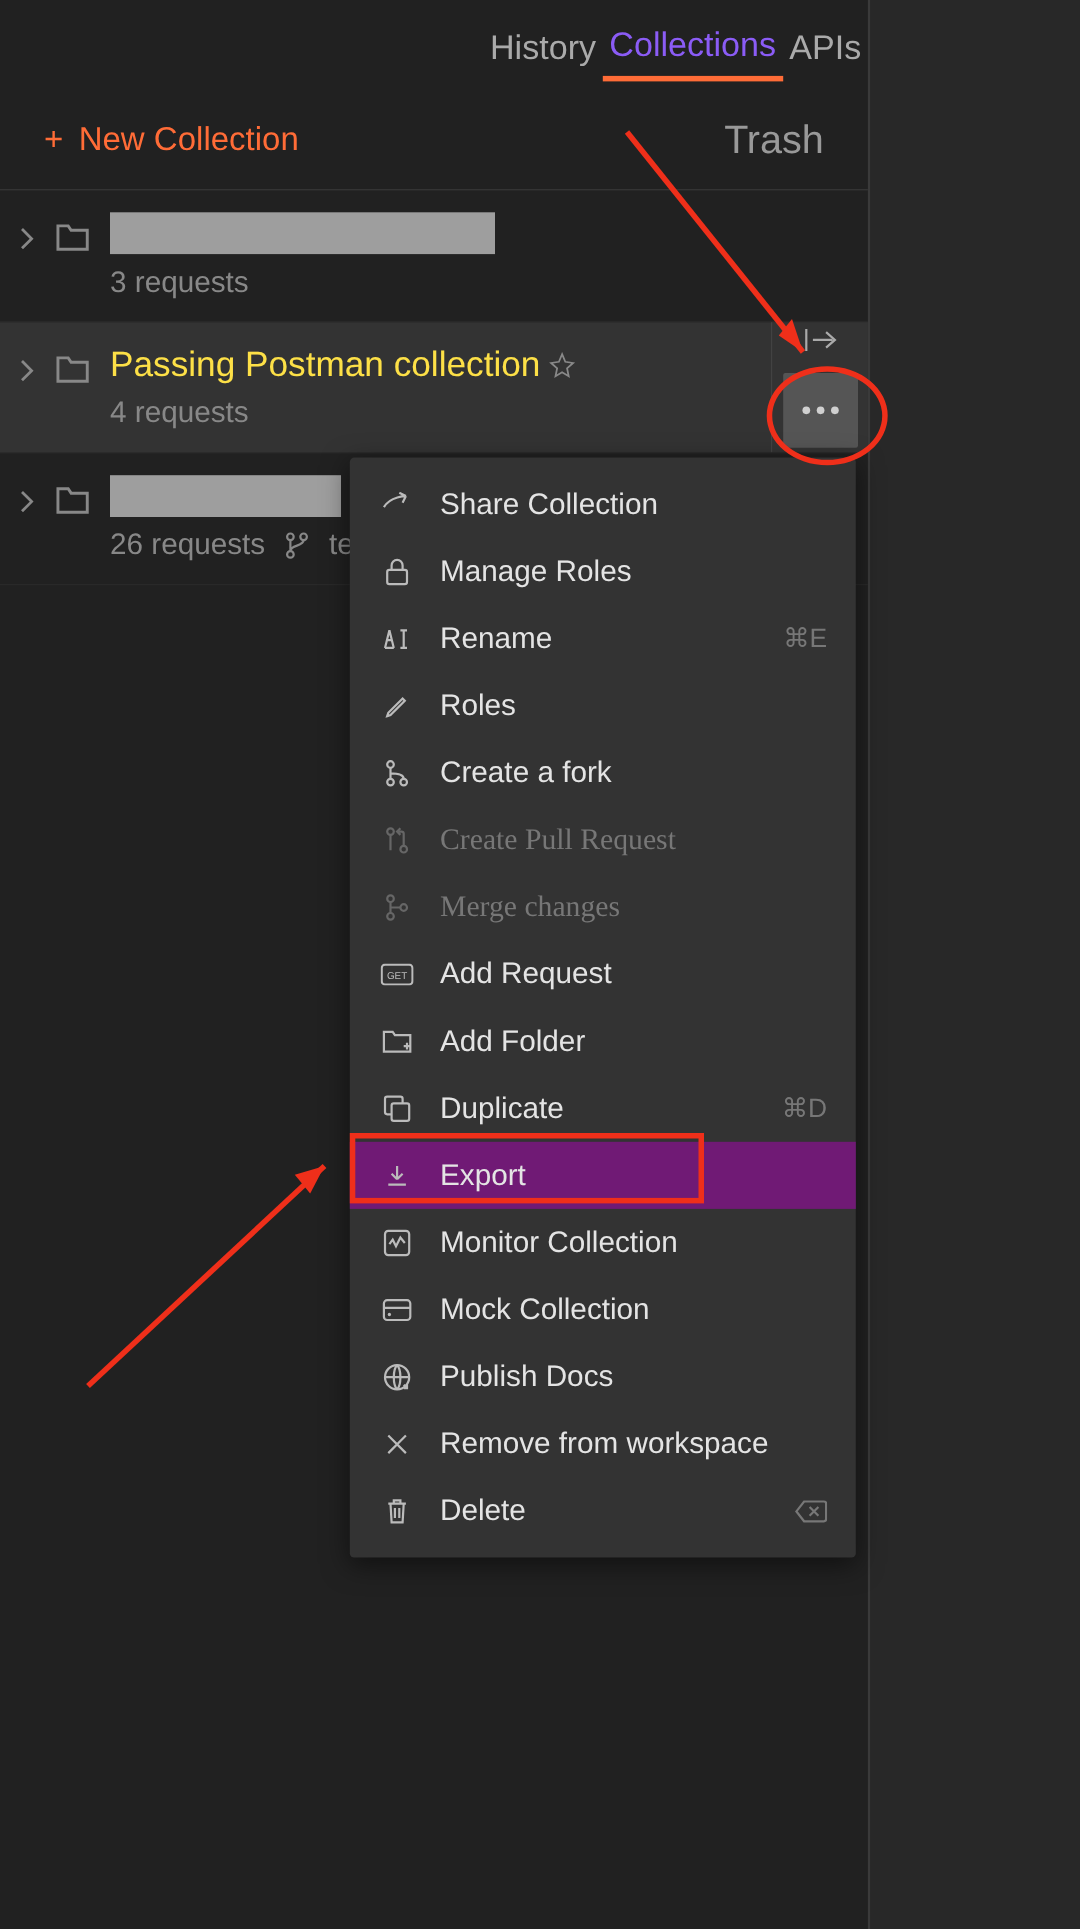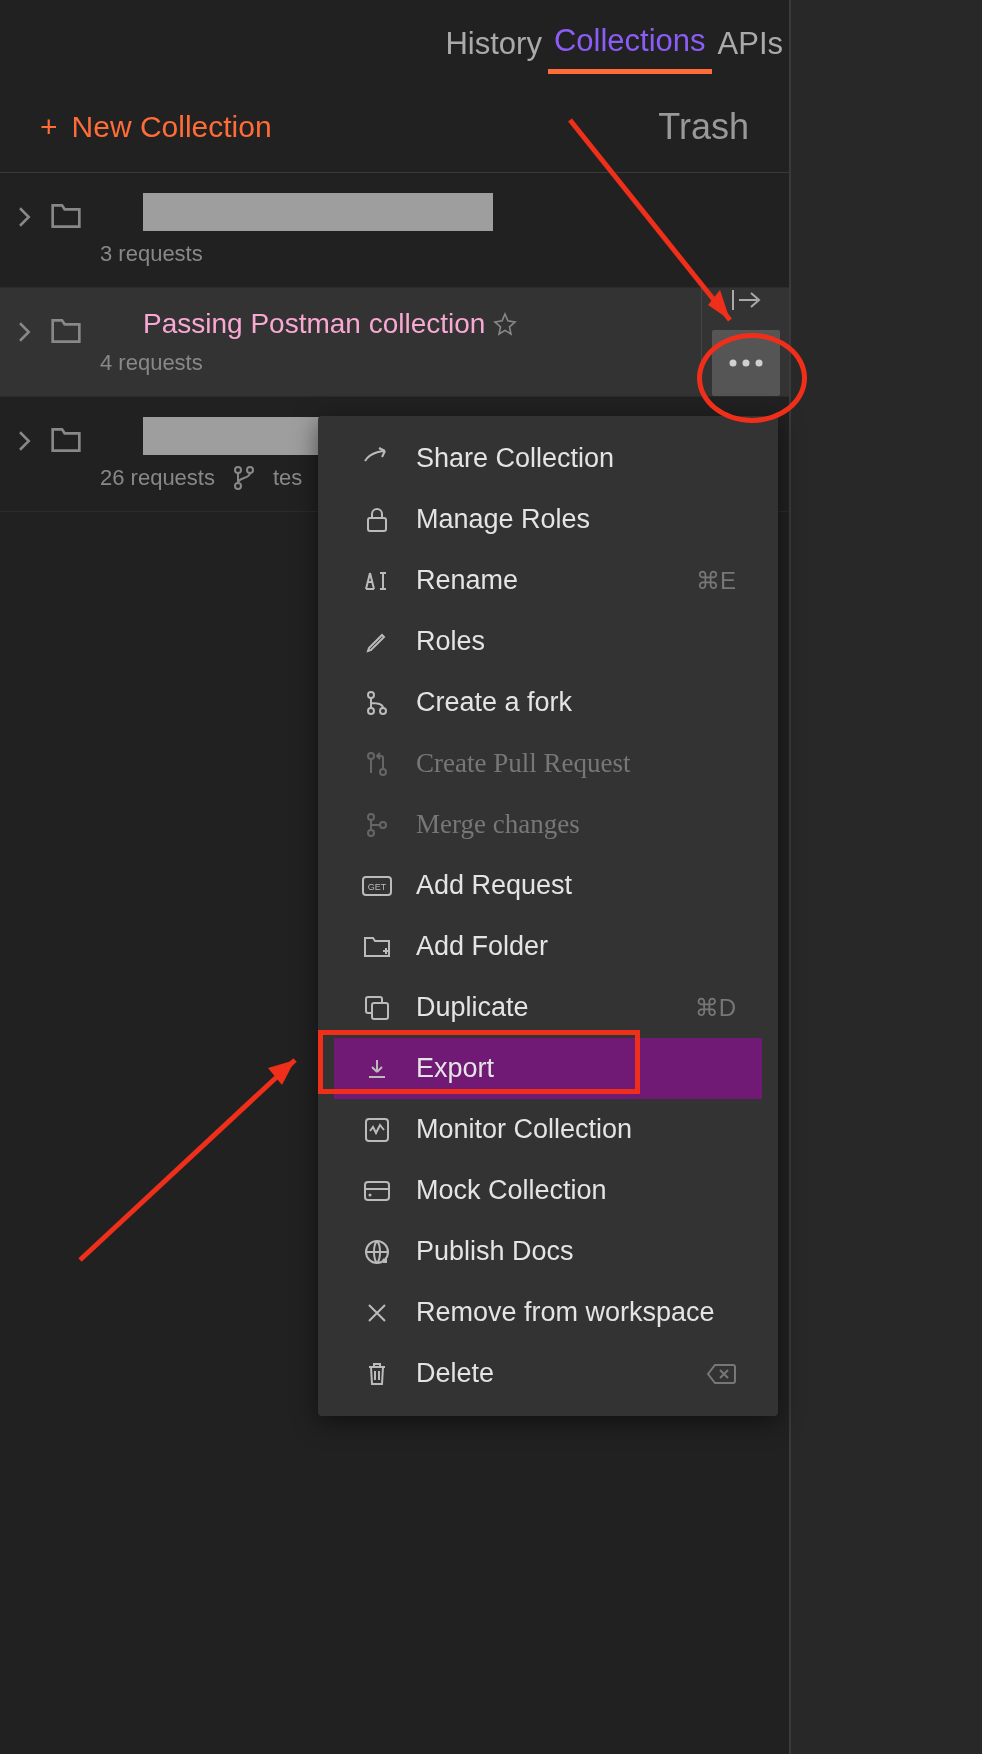--- a/index.html
+++ b/index.html
@@ -38,40 +38,40 @@
     border-bottom:1px solid #2b2b2b; cursor:pointer; position:relative;
   }
   .collection-row.hover { background:#333333; }
   .chevron {
     color:#888; font-size:20px; margin-top:14px;
   }
   .folder-icon {
     margin-top:8px;
   }
   .col-body { flex:1; display:flex; flex-direction:column; gap:10px; }
-  .col-name { font-size:28px; color:#f9a8d4;margin-left:43px; }
+  .col-name { font-size:32px; color:#fde047; }
   .col-name.redacted { width:350px; height:38px; background:#9e9e9e; }
   .col-name.redacted.short { width:210px; }
-  .col-meta { font-size:22px; color:#888; display:flex; align-items:center; gap:18px;}
+  .col-meta { font-size:27px; color:#888; display:flex; align-items:center; gap:18px;}
   .branch-icon { color:#888; }
   .star-icon { color:#888; font-size:24px; margin-left:8px;}
   .row-actions {
     position:absolute; right:0; top:0; height:100%; display:flex; flex-direction:column; justify-content:center; align-items:center;
     width:88px; border-left:1px solid #444; background:#333;
   }
   .tabopen-icon { color:#aaa; font-size:26px; margin-bottom:18px;}
   .more-icon {
     width:68px; height:68px; background:#555; display:flex; align-items:center; justify-content:center;
     border-radius:2px;
   }
   .more-dots { fill:#d0d0d0; }
   .context-menu {
     position:absolute; left:318px; top:416px; width:460px;
     background:#333333; box-shadow:0 6px 24px rgba(0,0,0,0.5);
-    border-radius:4px; padding:12px 16px;
+    border-radius:4px; padding:12px 0;
     z-index:50;
   }
   .menu-item {
     display:flex; align-items:center; gap:22px; padding:15px 26px;
     font-size:27px; color:#e4e4e4; cursor:pointer;
   }
   .menu-item.disabled { color:#777; cursor:default;font-family:Liberation Serif, serif;}
   .menu-item.highlight { background:#701a75; }
   .menu-item .shortcut { margin-left:auto; color:#777; font-size:24px;}
   .menu-icon { width:34px; display:flex; justify-content:center; color:#bbb;}

